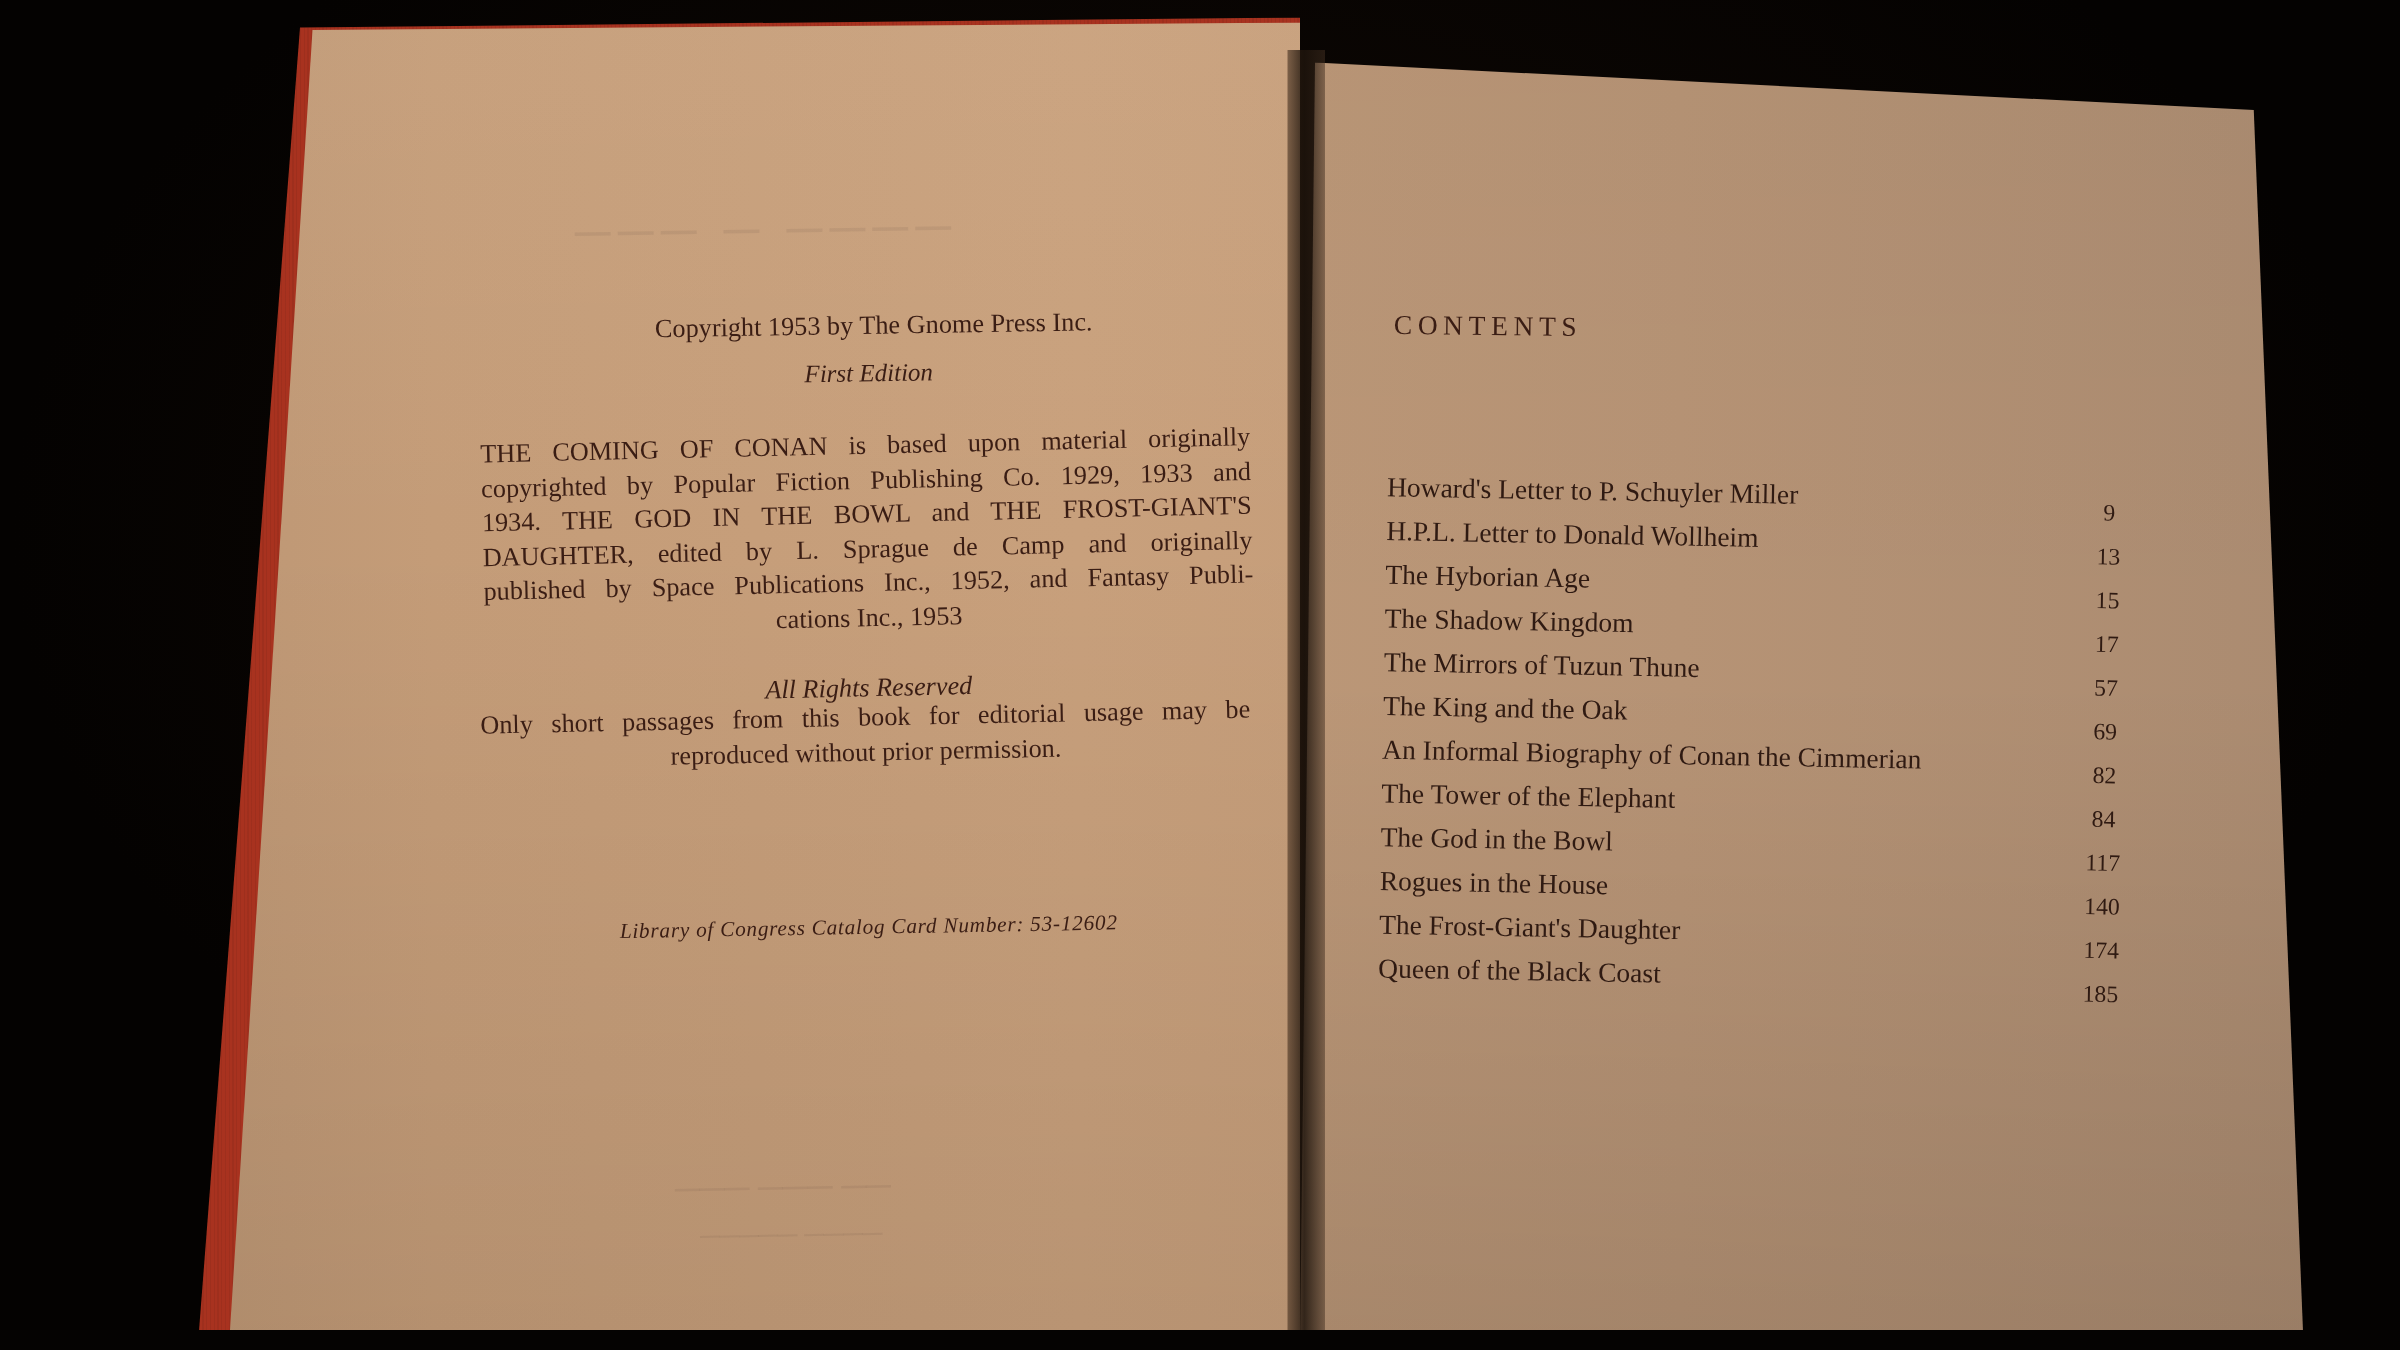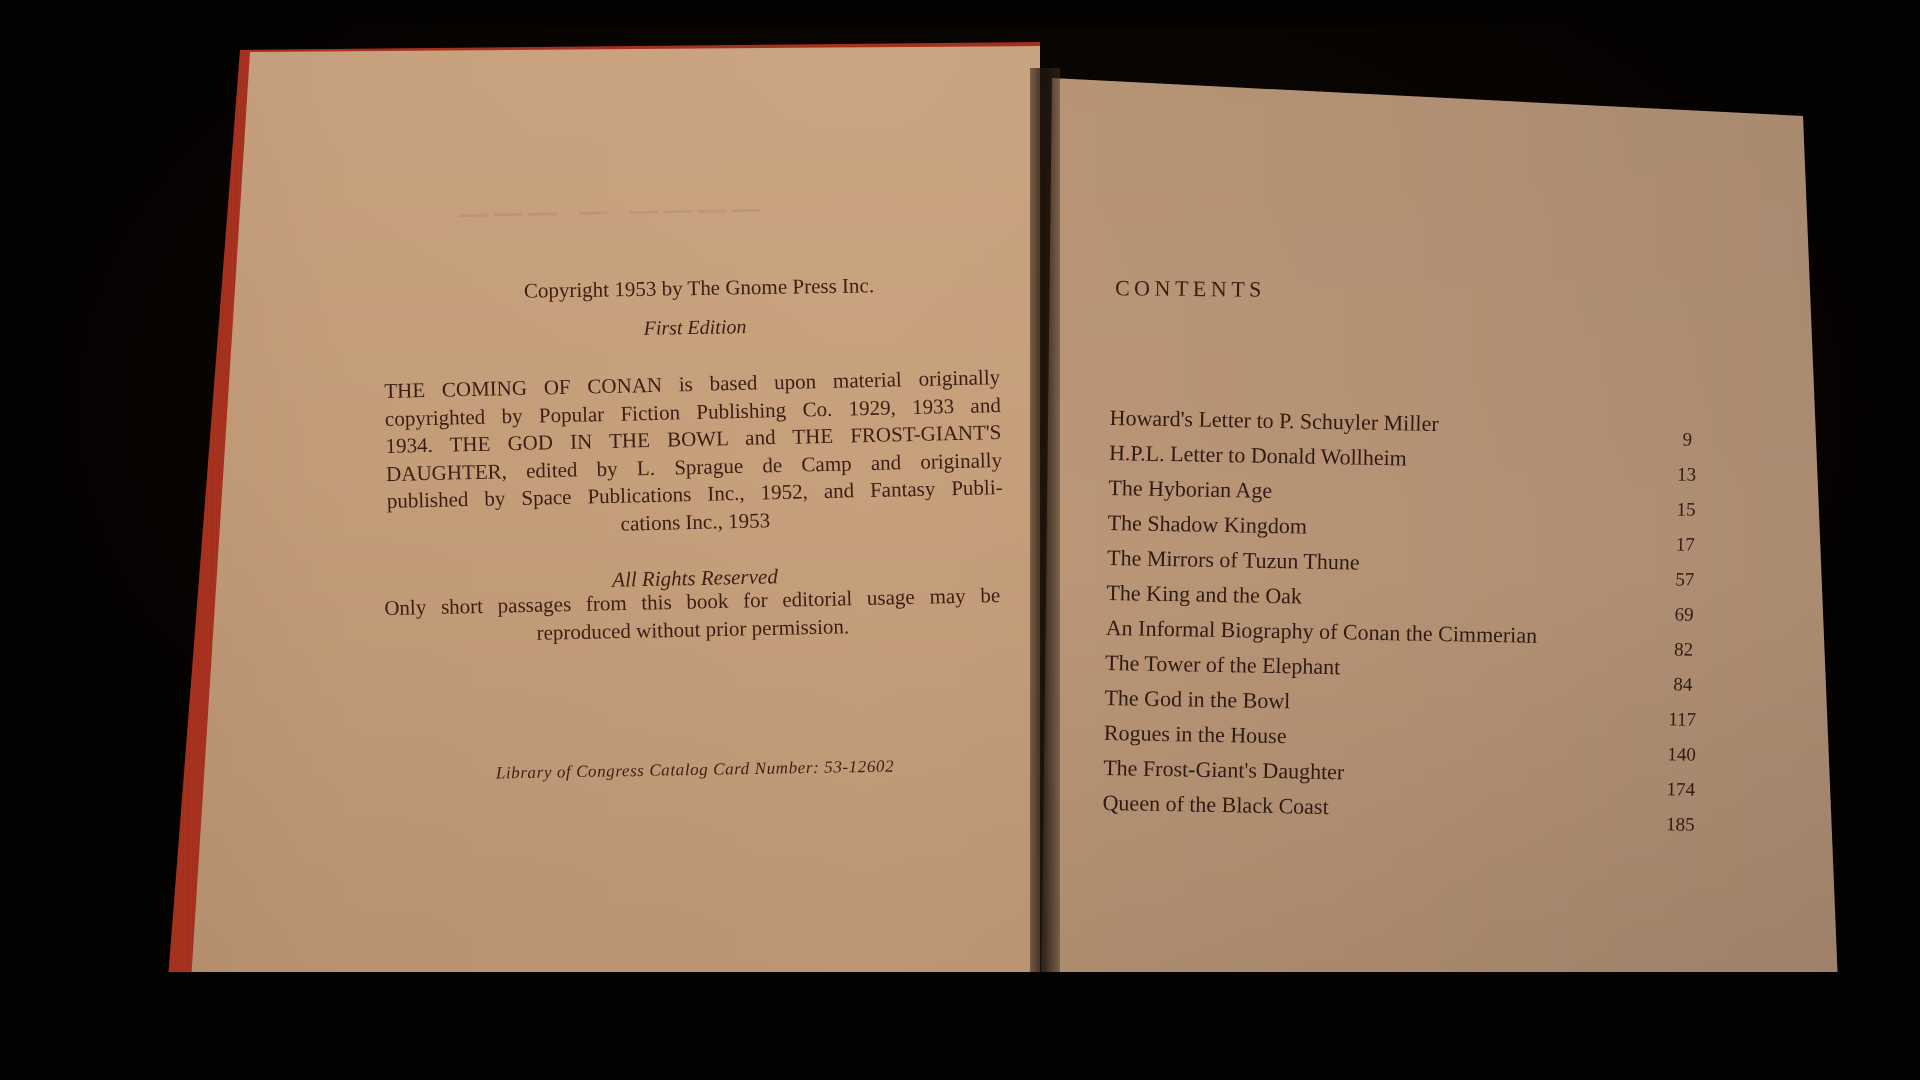--- a/index.html
+++ b/index.html
@@ -6,24 +6,23 @@
       margin: 0;
       padding: 0;
       width: 1920px;
       height: 1080px;
       overflow: hidden;
       background: #050302;
     }
     .scene {
       position: relative;
       width: 1920px;
-      height: 944px;
+      height: 1064px;
       background: radial-gradient(ellipse at 50% 40%, #120a05 0%, #040201 70%);
       overflow: hidden;
-      margin-top: 28px;
     }
     
     .cover-edge {
       position: absolute;
       left: 0; top: 0;
       width: 1920px; height: 1080px;
       background: #a8321f;
       clip-path: polygon(240px 22px, 1040px 14px, 1040px 1080px, 158px 1080px);
     }
     .cover-edge::after {

